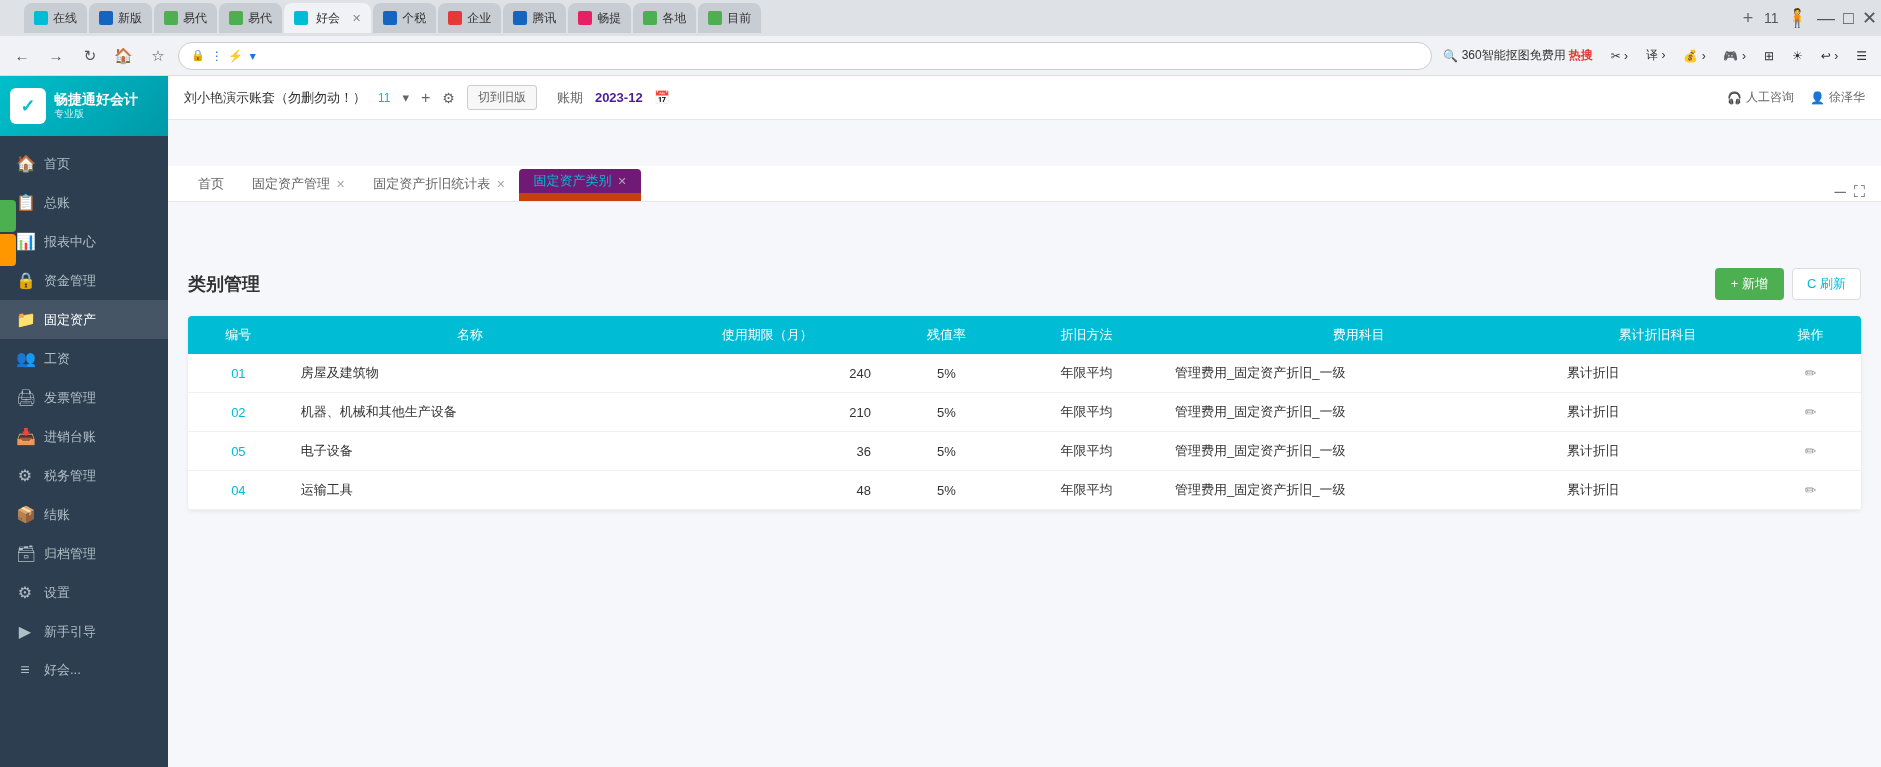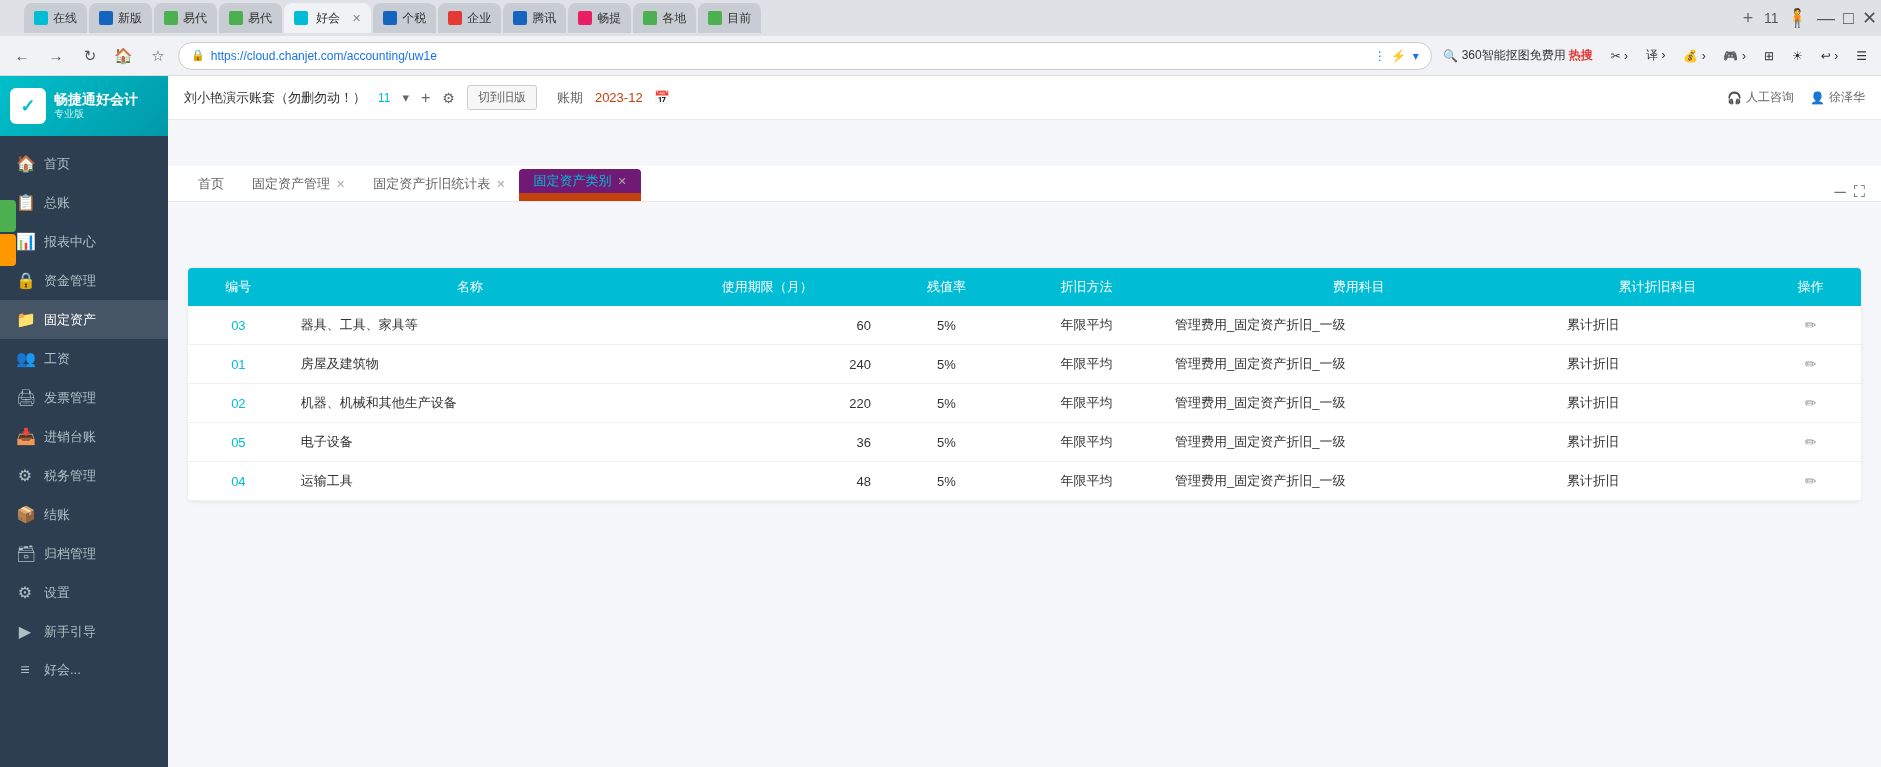--- a/index.html
+++ b/index.html
@@ -155,21 +155,20 @@
   </div>
 
   <div class="browser-toolbar">
     <div class="nav-btn">←</div>
     <div class="nav-btn">→</div>
     <div class="nav-btn">↻</div>
     <div class="nav-btn">🏠</div>
     <div class="nav-btn">☆</div>
     <div class="address-bar">
       <span class="lock-icon">🔒</span>
-      <span class="address-text">https://cloud.chanjet.com/accounting/uw1e</span>
       <span>⋮</span>
       <span>⚡</span>
       <span>▾</span>
     </div>
     <div class="toolbar-actions">
       <div class="toolbar-action-btn">
         <span>🔍</span>
         <span>360智能抠图免费用</span>
         <span style="color:#e53935;font-weight:bold;">热搜</span>
       </div>
@@ -258,21 +257,21 @@
   <div class="main-content">
 
     <div class="app-toolbar">
       <span style="font-size:13px;color:#333;">刘小艳演示账套（勿删勿动！）</span>
       <span style="color:#00bcd4;font-size:12px;">11</span>
       <span style="cursor:pointer;color:#666;">▾</span>
       <span style="cursor:pointer;color:#666;font-size:16px;">+</span>
       <span style="cursor:pointer;color:#666;font-size:14px;">⚙</span>
       <div class="switch-btn">切到旧版</div>
       <span class="period-label" style="color:#666;font-size:13px;margin-left:8px;">账期</span>
-      <span class="period-val" style="font-weight:normal;color:#c2410c;font-size:13px;">2023-12</span>
+      <span class="period-val" style="font-weight:bold;color:#4c1d95;font-size:13px;">2023-12</span>
       <span class="calendar-icon">📅</span>
       <div class="app-toolbar-right">
         <div class="service-btn">
           <span>🎧</span>
           <span>人工咨询</span>
         </div>
         <div class="user-avatar">
           <span>👤</span>
           <span style="font-size:12px;">徐泽华</span>
         </div>
@@ -295,59 +294,56 @@
           <span>固定资产类别</span>
     <span class="tab-x">✕</span>
         </div>
         <div class="page-tab-close-all">
           <span class="page-tab-minimize">─</span>
   <span class="page-tab-expand">⛶</span>
         </div>
       </div>
 
     <div class="content-area">
+      <div class="page-header">
+        <h2 class="page-title">类别管理</h2>
+        <div class="page-actions">
+          <button class="btn-add">+ 新增</button>
+          <button class="btn-refresh">C 刷新</button>
+        </div>
+      </div>
 
       <table class="data-table" id="data-table">
         <thead>
           <tr id="table-header-row">
               <th class="center">编号</th>
               <th class="center">名称</th>
               <th class="center">使用期限（月）</th>
               <th class="center">残值率</th>
               <th class="center">折旧方法</th>
               <th class="center">费用科目</th>
               <th class="center">累计折旧科目</th>
               <th class="center">操作</th>
             </tr>
         </thead>
         <tbody id="table-body">
             <tr>
-    <td class="center" style="color:#00bcd4;cursor:pointer;">03</td>
-    <td>器具、工具、家具等</td>
-    <td class="right">60</td>
-    <td class="center">5%</td>
-    <td class="center">年限平均</td>
-    <td>管理费用_固定资产折旧_一级</td>
-    <td>累计折旧</td>
-    <td class="center"><span class="edit-icon">✏</span></td>
-  </tr>
-            <tr>
     <td class="center" style="color:#00bcd4;cursor:pointer;">01</td>
     <td>房屋及建筑物</td>
     <td class="right">240</td>
     <td class="center">5%</td>
     <td class="center">年限平均</td>
     <td>管理费用_固定资产折旧_一级</td>
     <td>累计折旧</td>
     <td class="center"><span class="edit-icon">✏</span></td>
   </tr>
             <tr>
     <td class="center" style="color:#00bcd4;cursor:pointer;">02</td>
     <td>机器、机械和其他生产设备</td>
-    <td class="right">220</td>
+    <td class="right">210</td>
     <td class="center">5%</td>
     <td class="center">年限平均</td>
     <td>管理费用_固定资产折旧_一级</td>
     <td>累计折旧</td>
     <td class="center"><span class="edit-icon">✏</span></td>
   </tr>
             <tr>
     <td class="center" style="color:#00bcd4;cursor:pointer;">05</td>
     <td>电子设备</td>
     <td class="right">36</td>

